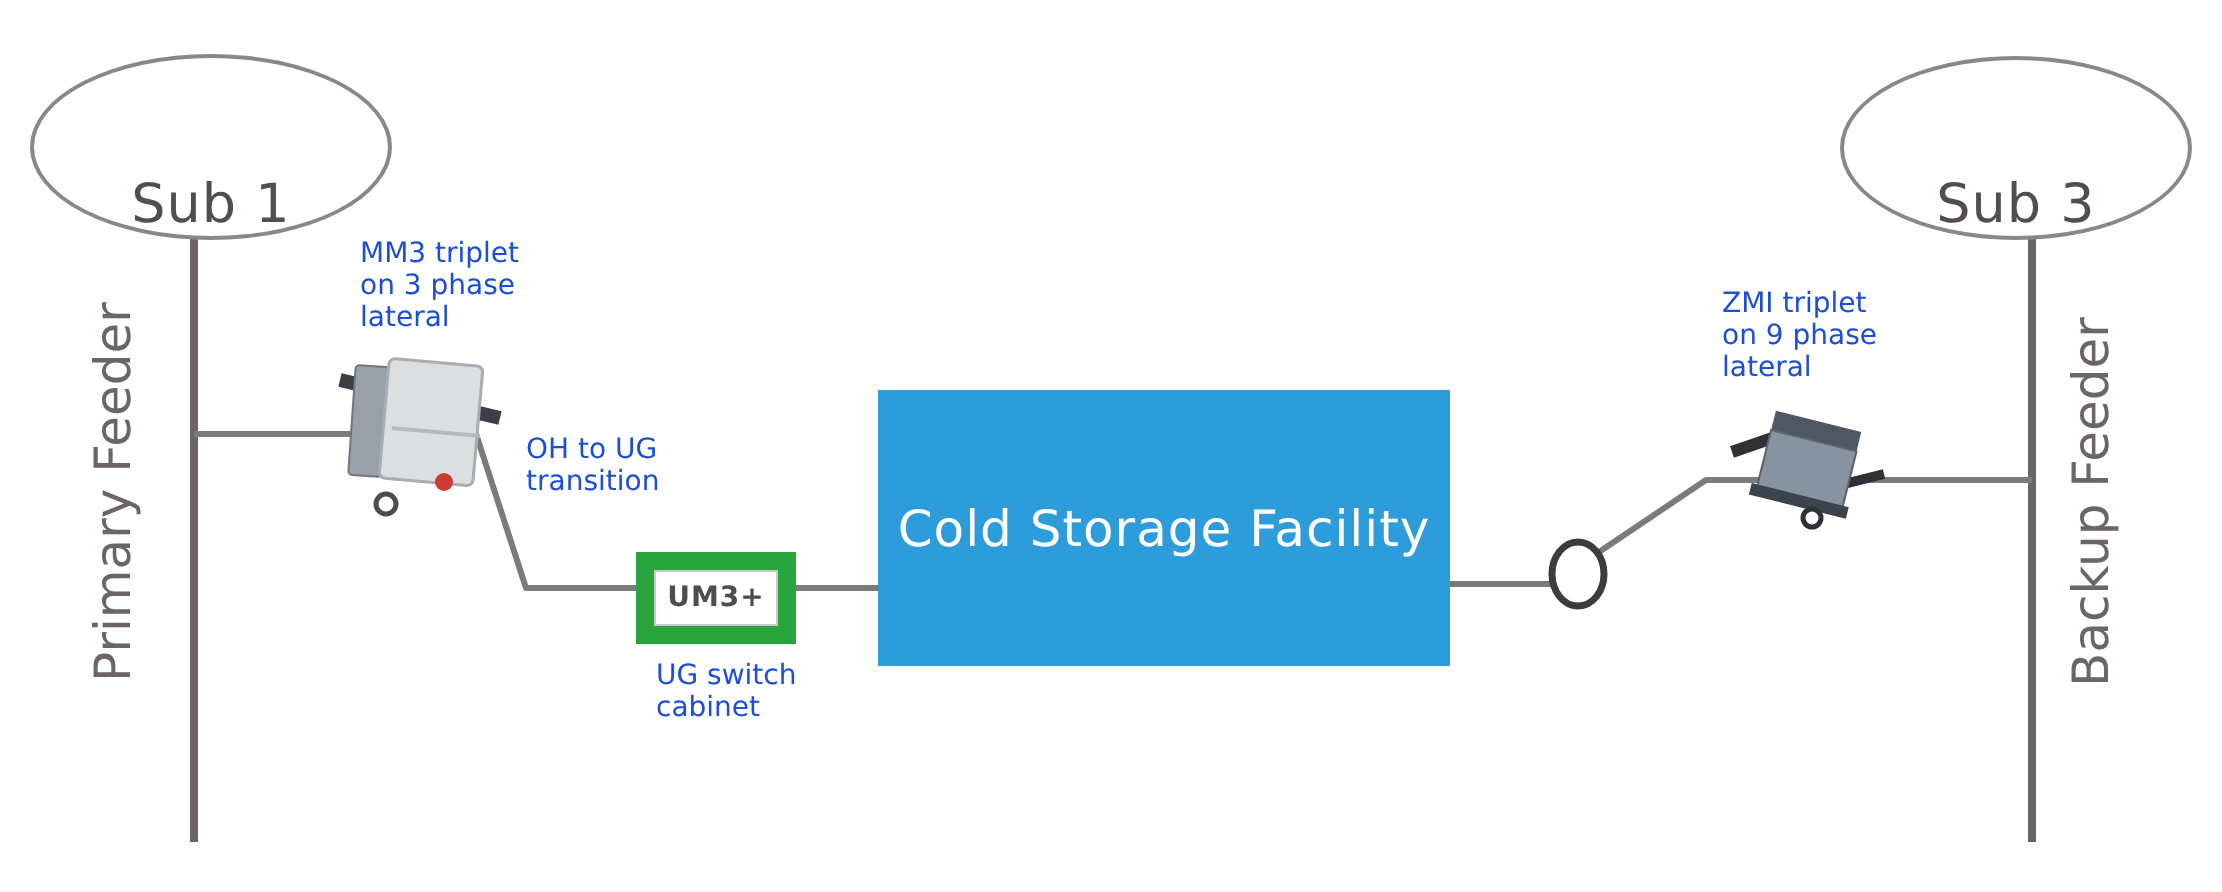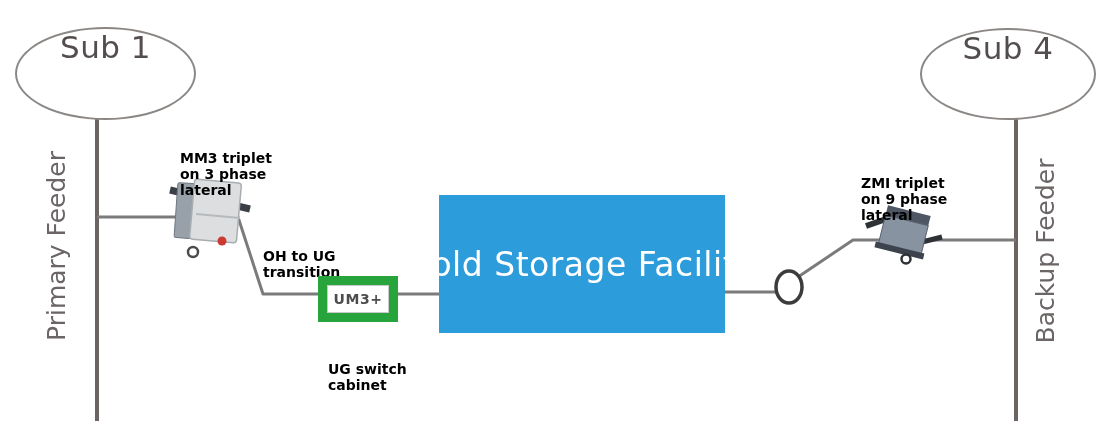--- a/index.html
+++ b/index.html
@@ -3,46 +3,46 @@
 <meta charset="utf-8">
 <style>
   html,body{margin:0;padding:0;background:#ffffff;}
   .canvas{
     position:relative;width:1111px;height:446px;background:#ffffff;
     font-family:"DejaVu Sans","Liberation Sans",sans-serif;overflow:hidden;
   }
   .wires{position:absolute;left:0;top:0;width:1111px;height:446px;}
   .sub-ellipse{
     position:absolute;border:2px solid #8b8785;border-radius:50%;
-    background:#ffffff;display:flex;align-items:flex-start;justify-content:center;
-    color:#534d4d;font-size:31px;letter-spacing:0.5px;
+    background:#ffffff;display:flex;align-items:flex-end;justify-content:center;
+    color:#534d4d;font-size:27px;letter-spacing:0.5px;
   }
   .sub1{left:15px;top:27px;width:177px;height:89px;}
   .sub2{left:920px;top:28px;width:172px;height:88px;}
   .feeder-label{
     position:absolute;width:220px;height:30px;line-height:30px;
     text-align:center;color:#6b6565;font-size:25px;
     transform:rotate(-90deg);transform-origin:center center;
     white-space:nowrap;
   }
   .feeder-left{left:-53px;top:231px;}
   .feeder-right{left:936px;top:236px;}
   .note{
-    position:absolute;font-size:14px;font-weight:bold;color:#000000;
-    line-height:16px;white-space:pre-line;margin-top:31px;
+    position:absolute;font-size:14px;font-weight:normal;color:#1d4ed8;
+    line-height:16px;white-space:pre-line;
   }
   .note-mm3{left:180px;top:119px;}
   .note-ohug{left:263px;top:217px;}
   .note-ugcab{left:328px;top:330px;}
   .note-tie{left:769px;top:310px;}
   .note-zmi{left:861px;top:144px;}
   .facility-box{
     position:absolute;left:439px;top:195px;width:286px;height:138px;
     background:#2d9cdb;display:flex;align-items:center;justify-content:center;
-    color:#ffffff;font-size:33px;letter-spacing:0.5px;white-space:nowrap;
+    color:#ffffff;font-size:25px;letter-spacing:0.5px;white-space:nowrap;
   }
   .um3-box{
     position:absolute;left:318px;top:276px;width:80px;height:46px;
     background:#27a53c;padding:9px;box-sizing:border-box;
   }
   .um3-inner{
     width:100%;height:100%;background:#ffffff;border:1px solid #c9c9c9;
     box-sizing:border-box;display:flex;align-items:center;justify-content:center;
     font-size:14px;font-weight:bold;color:#4d4d4d;letter-spacing:0.5px;
   }
@@ -82,21 +82,21 @@
         <rect x="13" y="52" width="50" height="6" fill="#3c434d"></rect>
       </g>
       <circle cx="40" cy="63" r="4.5" fill="none" stroke="#2e3237" stroke-width="2.5"></circle>
     </g>
   </svg>
 
   <div class="sub-ellipse sub1">
     <span>Sub 1</span>
   </div>
   <div class="sub-ellipse sub2">
-    <span>Sub 4</span>
+    <span>Sub 3</span>
   </div>
 
   <div class="feeder-label feeder-left">Primary Feeder</div>
   <div class="feeder-label feeder-right">Backup Feeder</div>
 
   <div class="note note-mm3">MM3 triplet
 on 3 phase
 lateral</div>
   <div class="note note-ohug">OH to UG
 transition</div>

